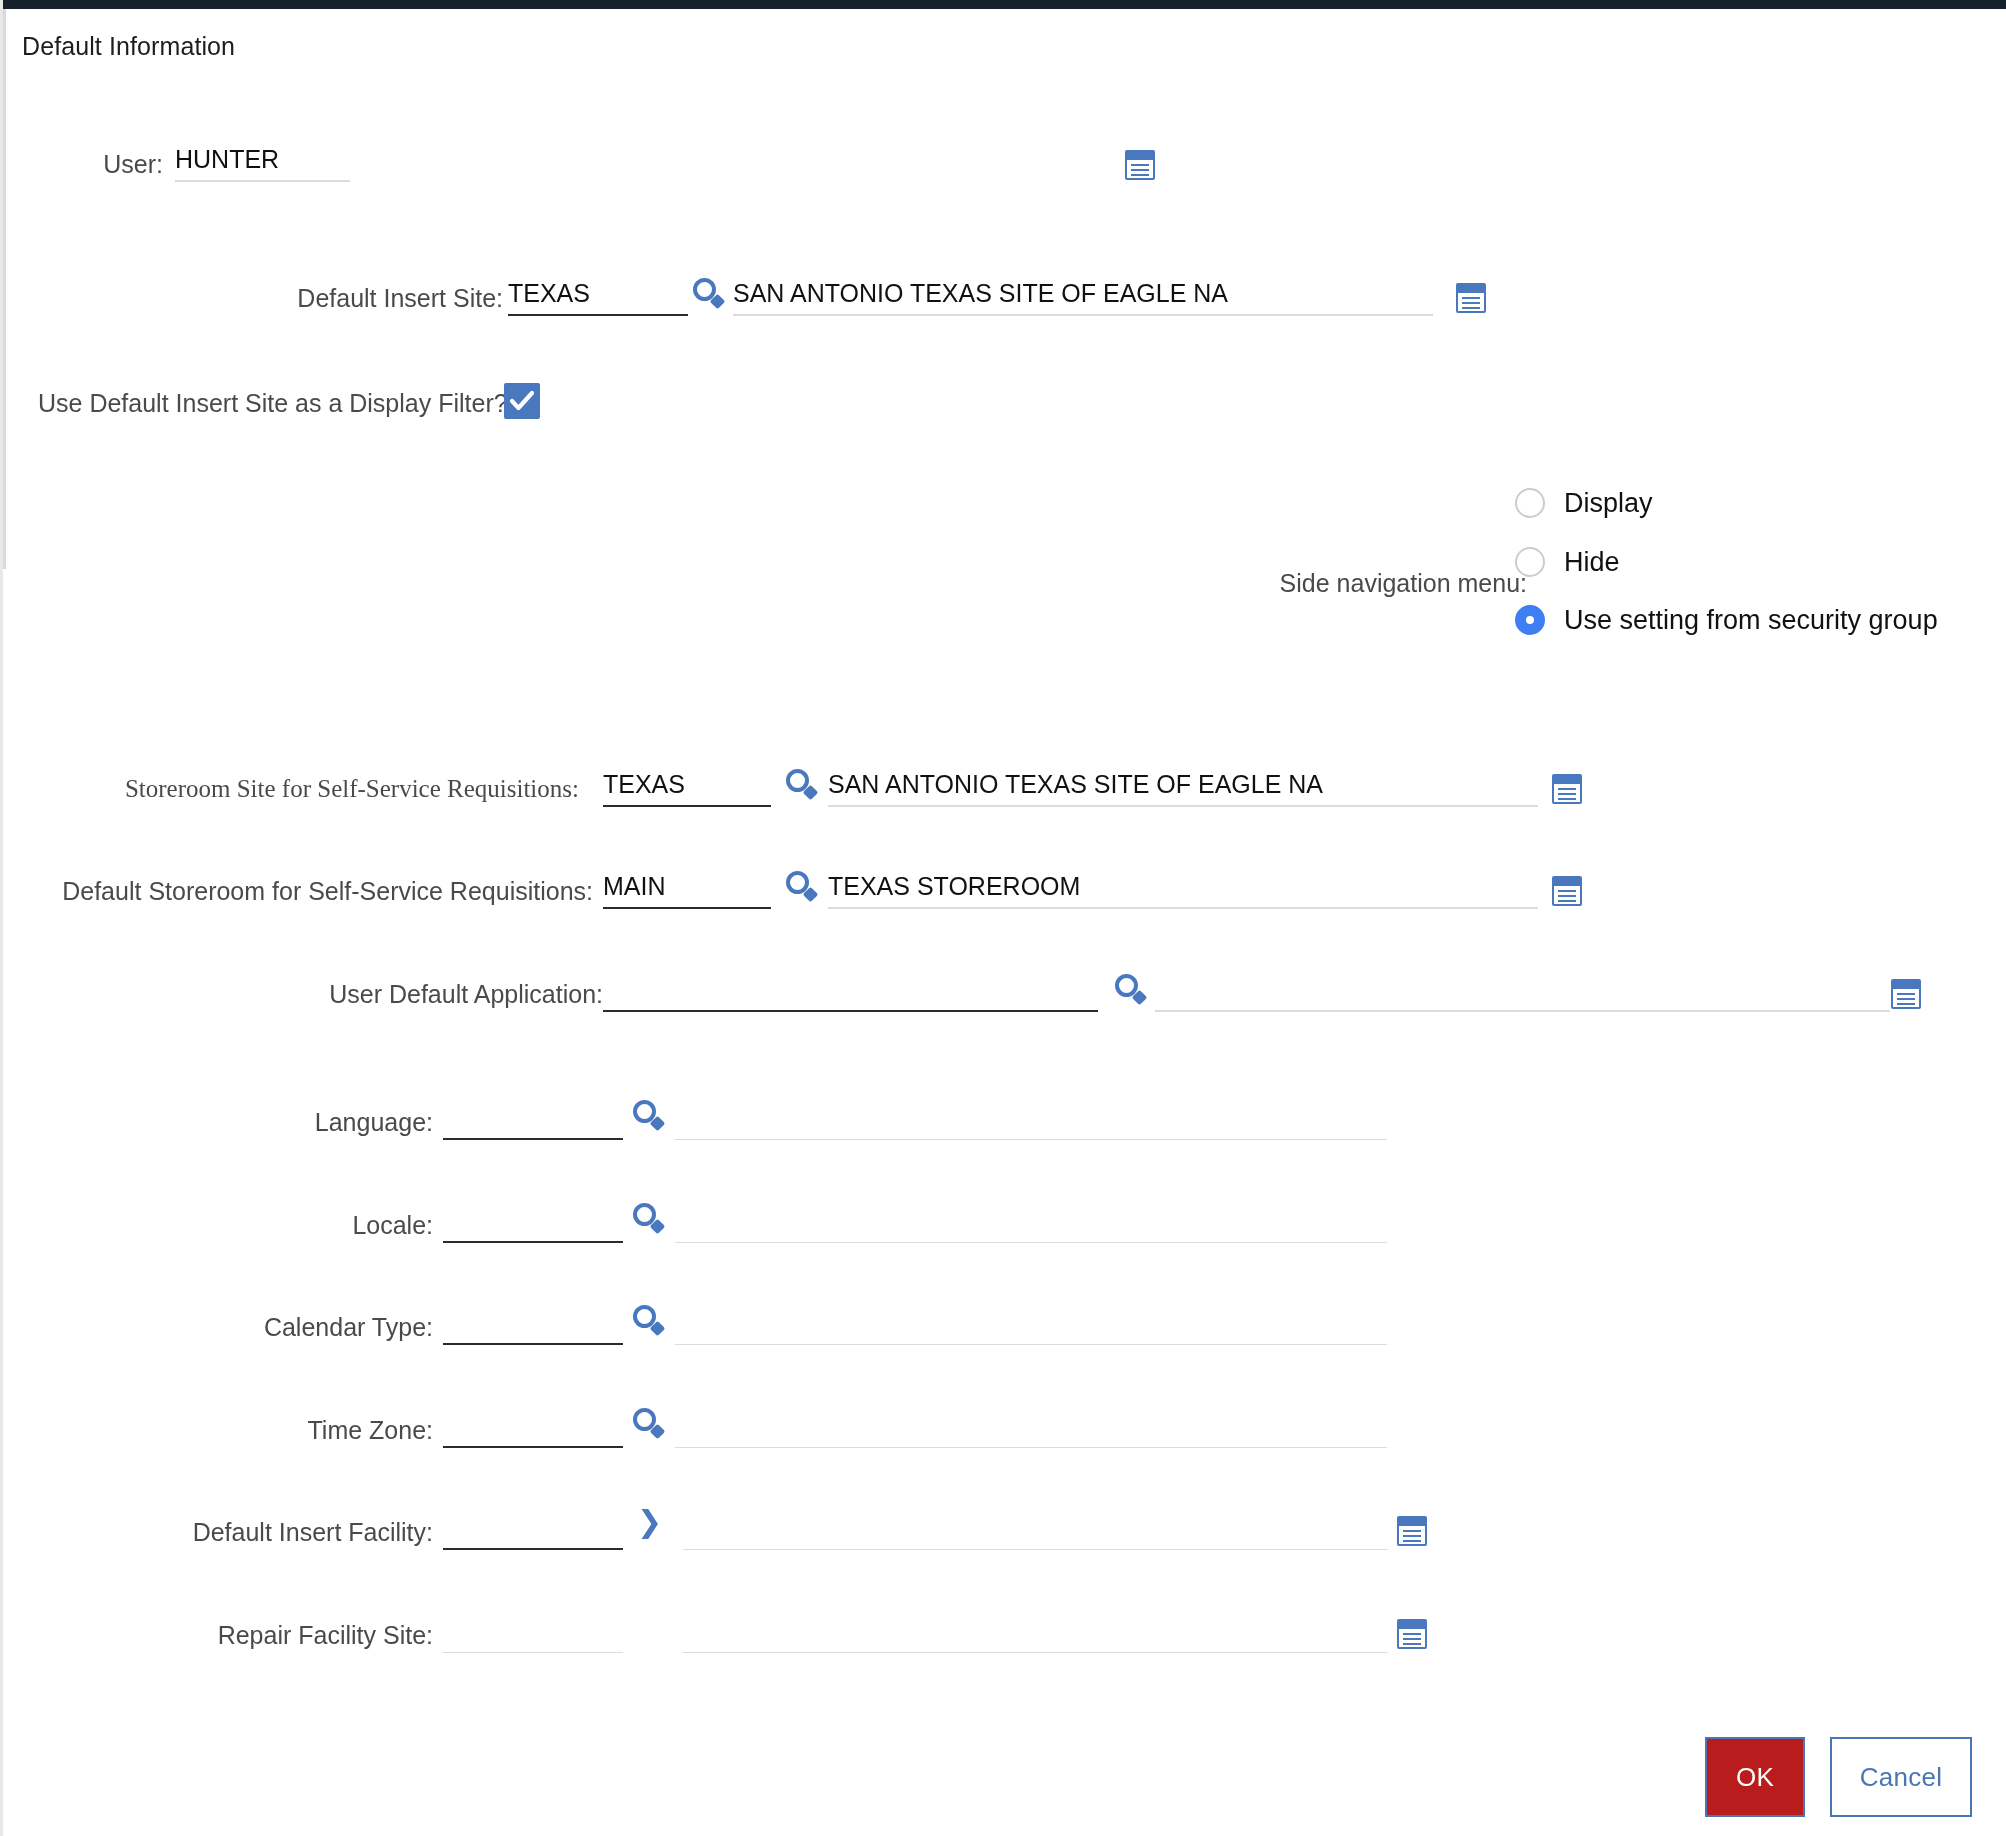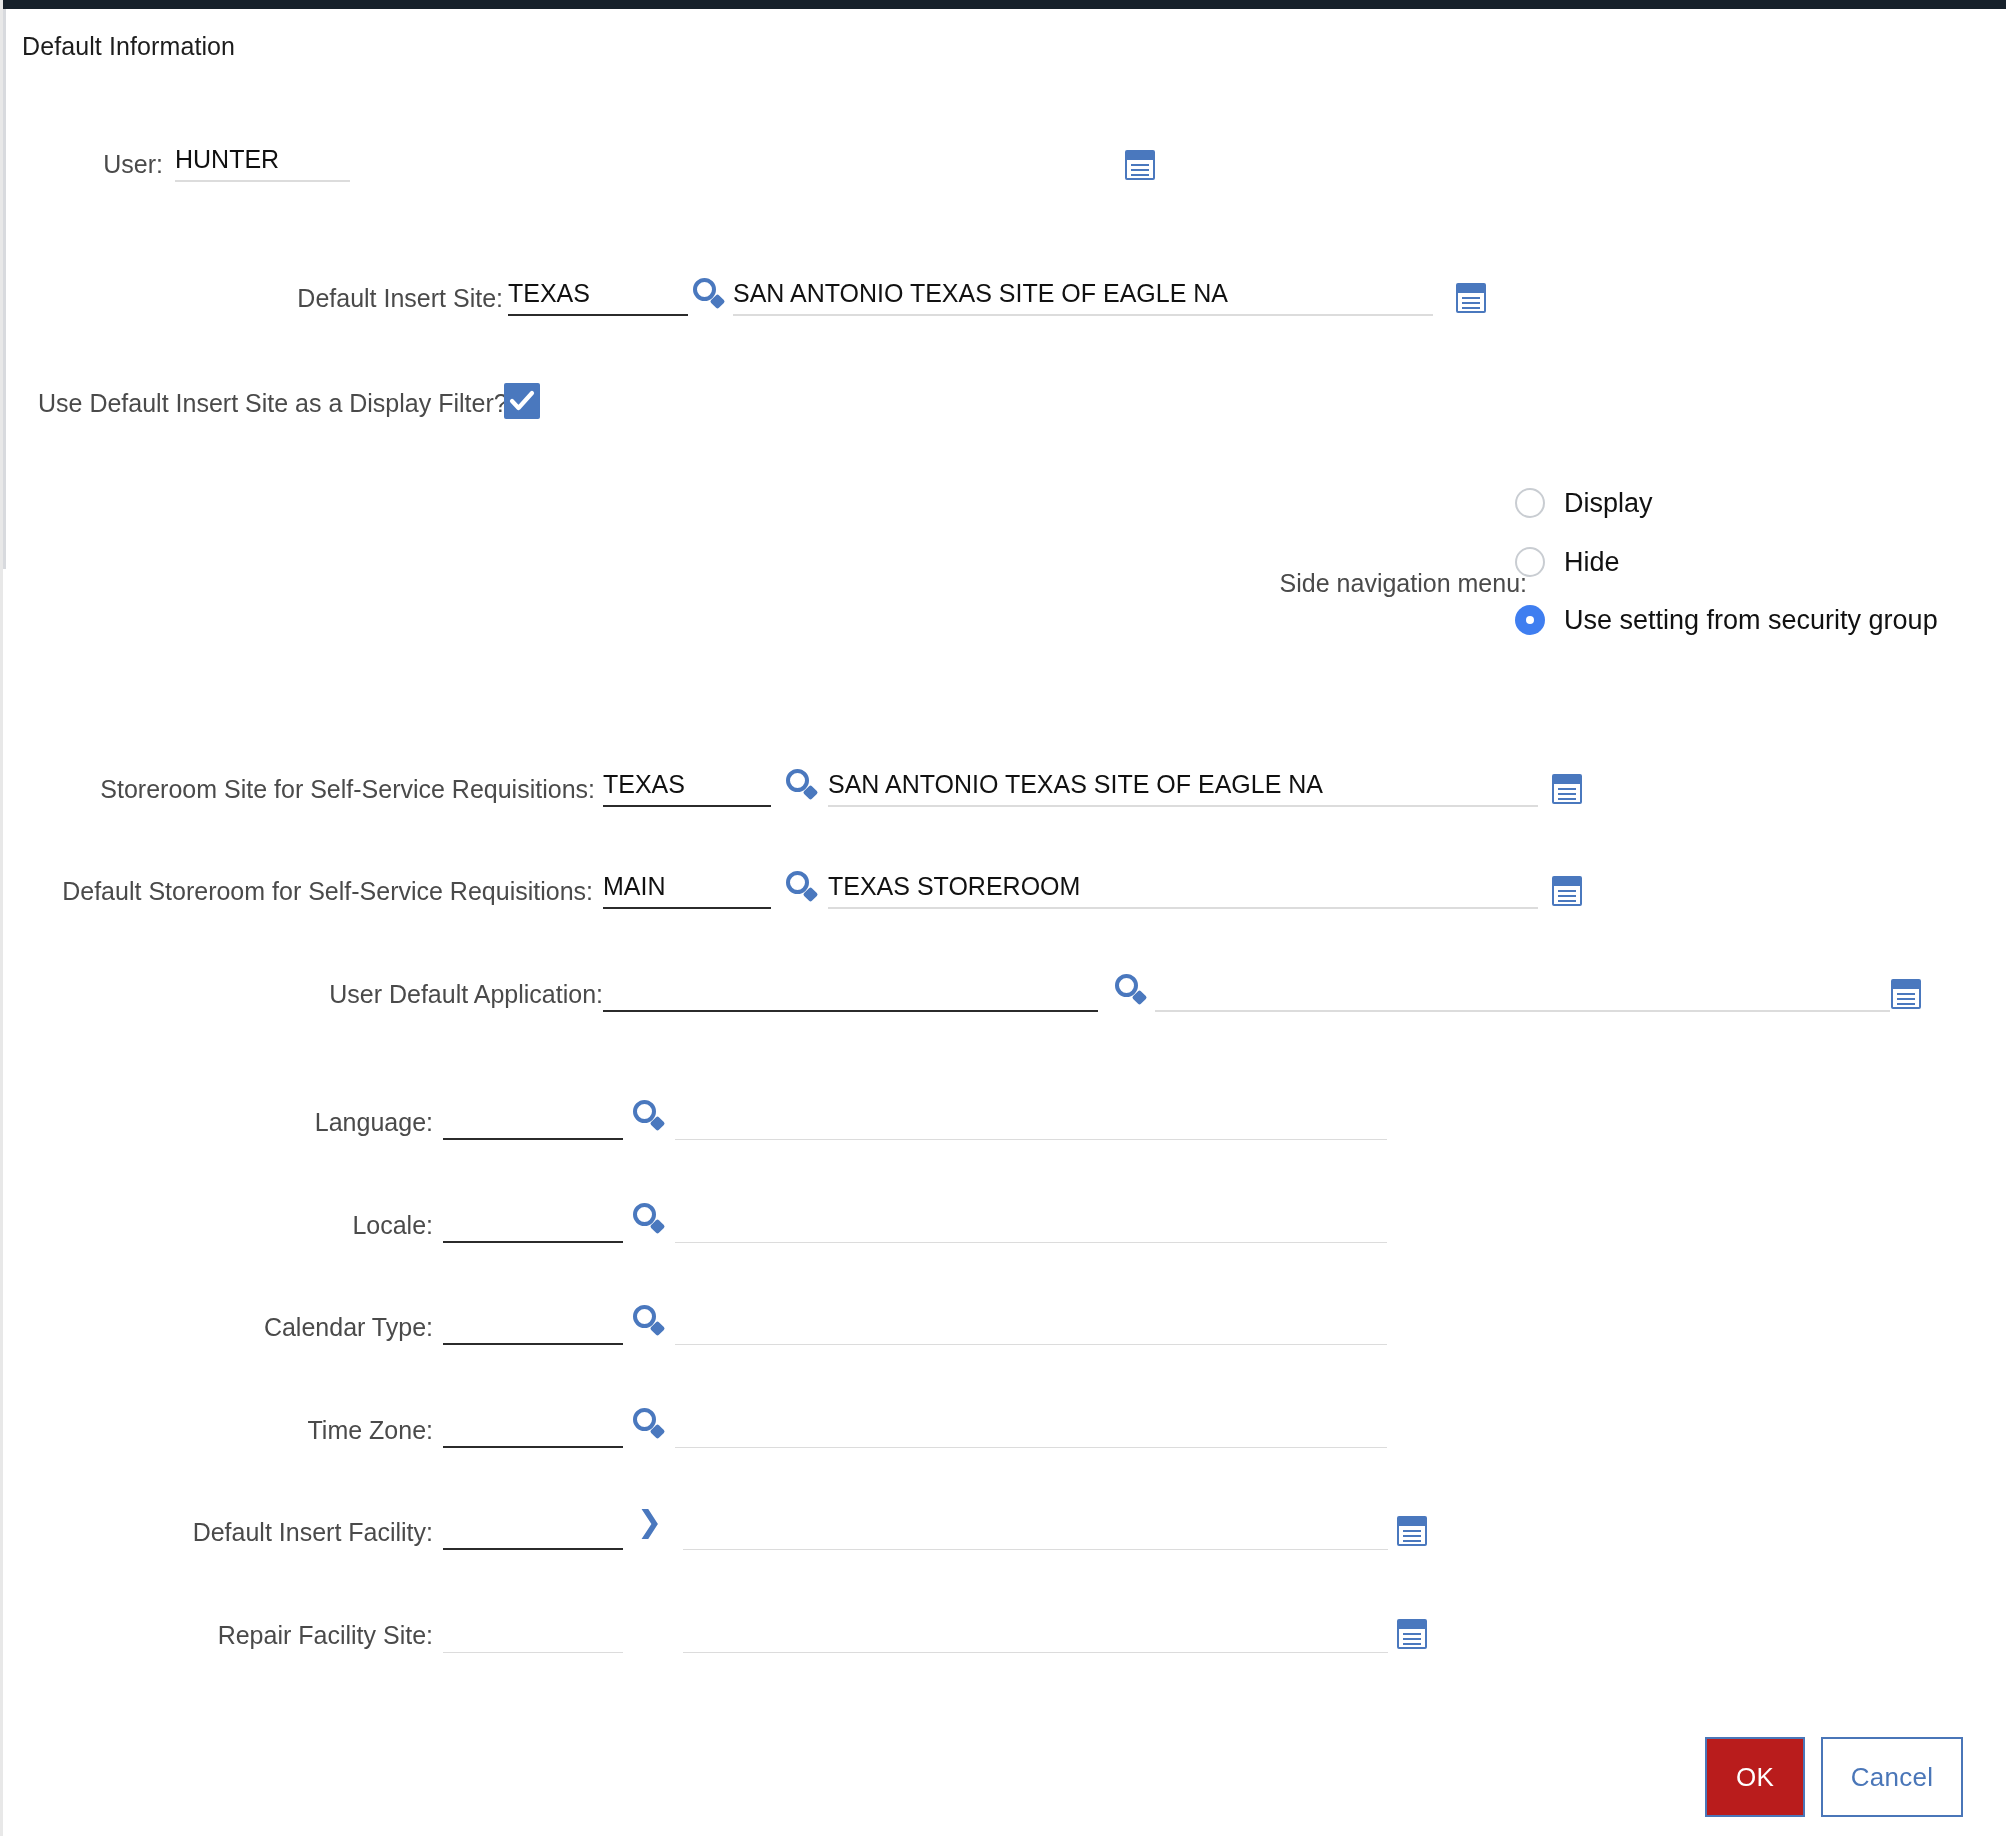--- a/index.html
+++ b/index.html
@@ -162,20 +162,21 @@
   }
   .btn-ok {
     background: #b91c1c;
     color: #ffffff;
     border: 2px solid #4a76b8;
   }
   .btn-cancel {
     background: #ffffff;
     color: #4a76b8;
     border: 2px solid #4a76b8;
+    margin-left: 9px;
   }
 </style>
 </head>
 <body>
 
 <div id="page">
 
   <div id="topbar"></div>
   <div id="leftrule"></div>
 
@@ -215,21 +216,21 @@
 
   <div class="radio" style="left:1512px; top:488px;"></div>
   <div class="radio-label" style="left:1561px; top:488px;">Display</div>
 
   <div class="radio" style="left:1512px; top:547px;"></div>
   <div class="radio-label" style="left:1561px; top:547px;">Hide</div>
 
   <div class="radio on" style="left:1512px; top:605px;"></div>
   <div class="radio-label" style="left:1561px; top:605px;">Use setting from security group</div>
 
-  <div class="lbl" style="left:32px; top:775px; width:560px;">Storeroom Site for Self-Service Requisitions:</div>
+  <div class="lbl" style="left:16px; top:775px; width:560px;font-family:Liberation Serif, serif;">Storeroom Site for Self-Service Requisitions:</div>
   <div class="fld" style="left:600px; top:767px; width:168px;">TEXAS</div>
   <div class="mag" style="left:783px; top:769px;">
     <div class="ring"></div>
       <div class="handle"></div>
   </div>
   <div class="fld ro desc" style="left:825px; top:767px; width:710px;">SAN ANTONIO TEXAS SITE OF EAGLE NA</div>
   <div class="detail" style="left:1549px; top:774px;">
     <div class="cap"></div>
       <div class="ln l1"></div>
       <div class="ln l2"></div>

